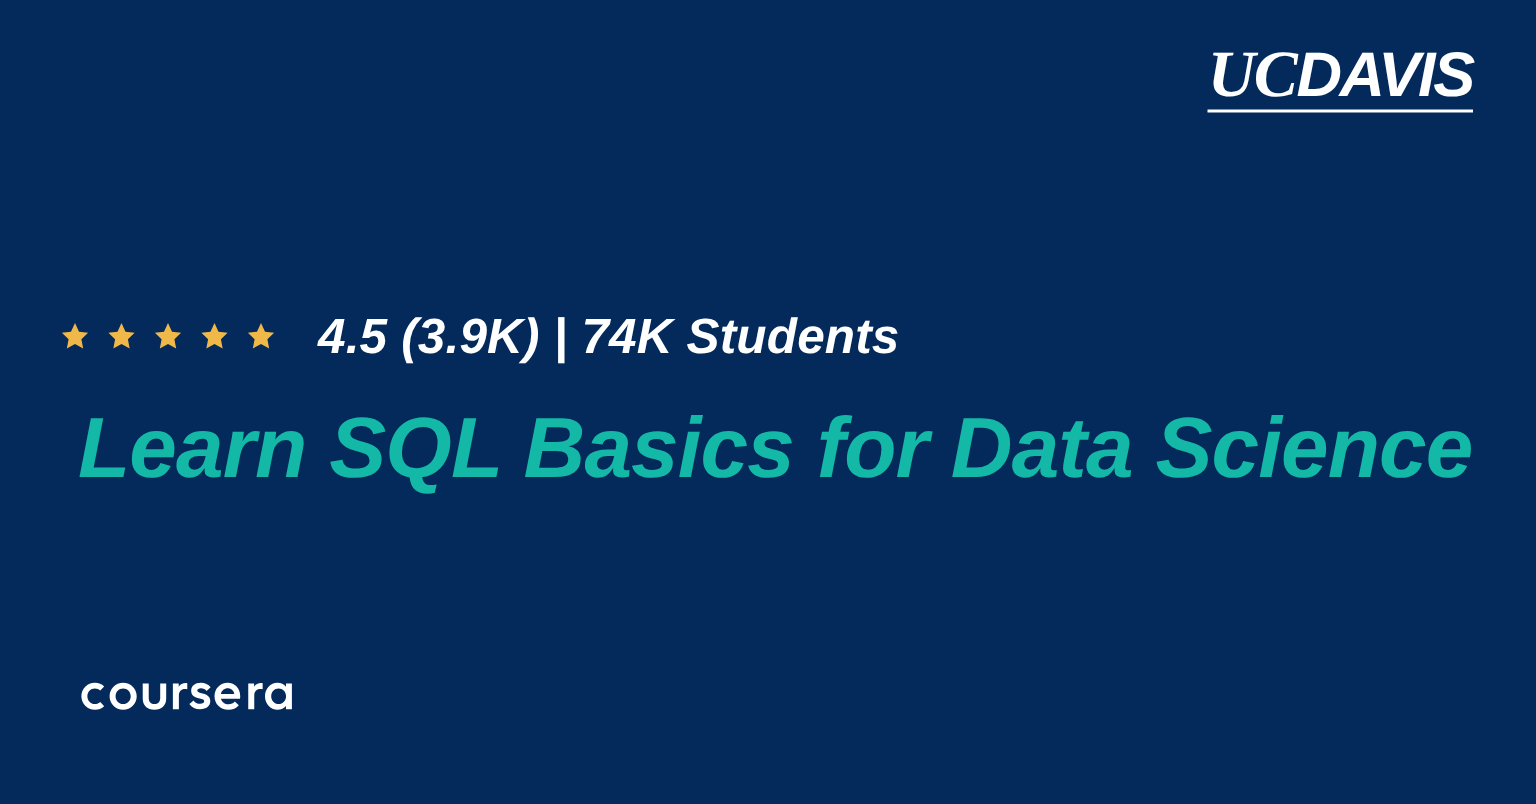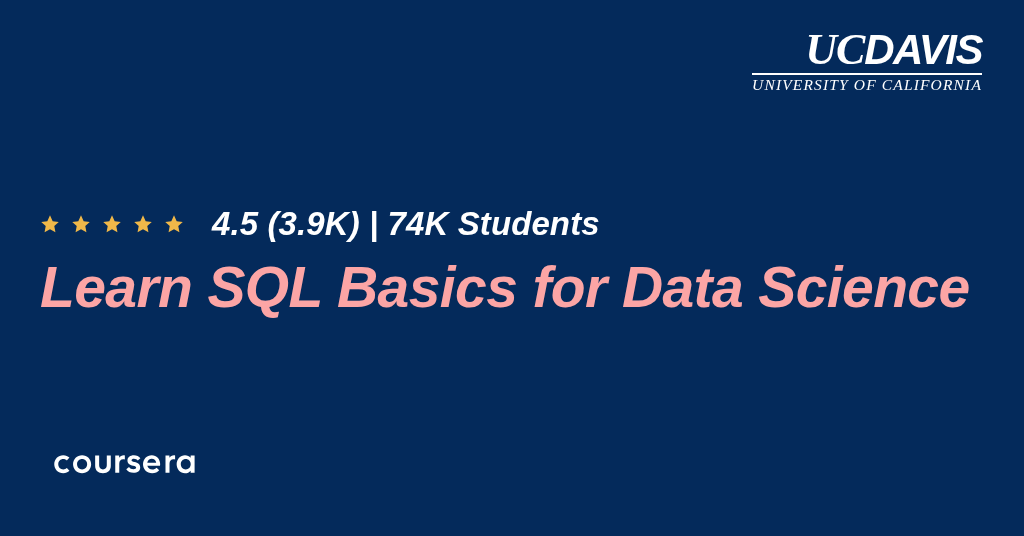--- a/index.html
+++ b/index.html
@@ -96,26 +96,26 @@
     letter-spacing: 0.1px;
     white-space: nowrap;
   }
 
   
   .course-title {
     position: absolute;
     left: 40px;
     top: 258px;
     width: 944px;
-    margin: 0;
+    margin: 12px;
     font-family: "Liberation Sans", sans-serif;
     font-weight: 700;
     font-size: 57px;
     line-height: 1.05;
-    color: #fca5a5;
+    color: #14b8a6;
     letter-spacing: -0.6px;
     white-space: nowrap;
   }
 
   
   .coursera-logo {
     position: absolute;
     left: 50px;
     top: 444px;
     height: 36px;
@@ -128,21 +128,20 @@
   }
 </style>
 </head>
 <body>
 
 <div class="banner" style="background: rgb(4, 42, 91);">
 
   <div class="ucdavis-logo">
     <span class="ucd-wordmark"><span class="ucd-uc">UC</span><span class="ucd-davis">DAVIS</span></span>
     <span class="ucd-rule"></span>
-    <span class="ucd-tagline">UNIVERSITY OF CALIFORNIA</span>
   </div>
 
   <div class="rating-row">
     <div class="stars">
       <svg class="star-icon" viewBox="0 0 24 24" aria-hidden="true">
         <path fill="#f0b849" d="M12 1.6l3.22 6.96 7.28.92-5.37 5.04 1.4 7.48L12 18.3l-6.53 3.7 1.4-7.48L1.5 9.48l7.28-.92z"></path>
       </svg>
       <svg class="star-icon" viewBox="0 0 24 24" aria-hidden="true">
         <path fill="#f0b849" d="M12 1.6l3.22 6.96 7.28.92-5.37 5.04 1.4 7.48L12 18.3l-6.53 3.7 1.4-7.48L1.5 9.48l7.28-.92z"></path>
       </svg>

